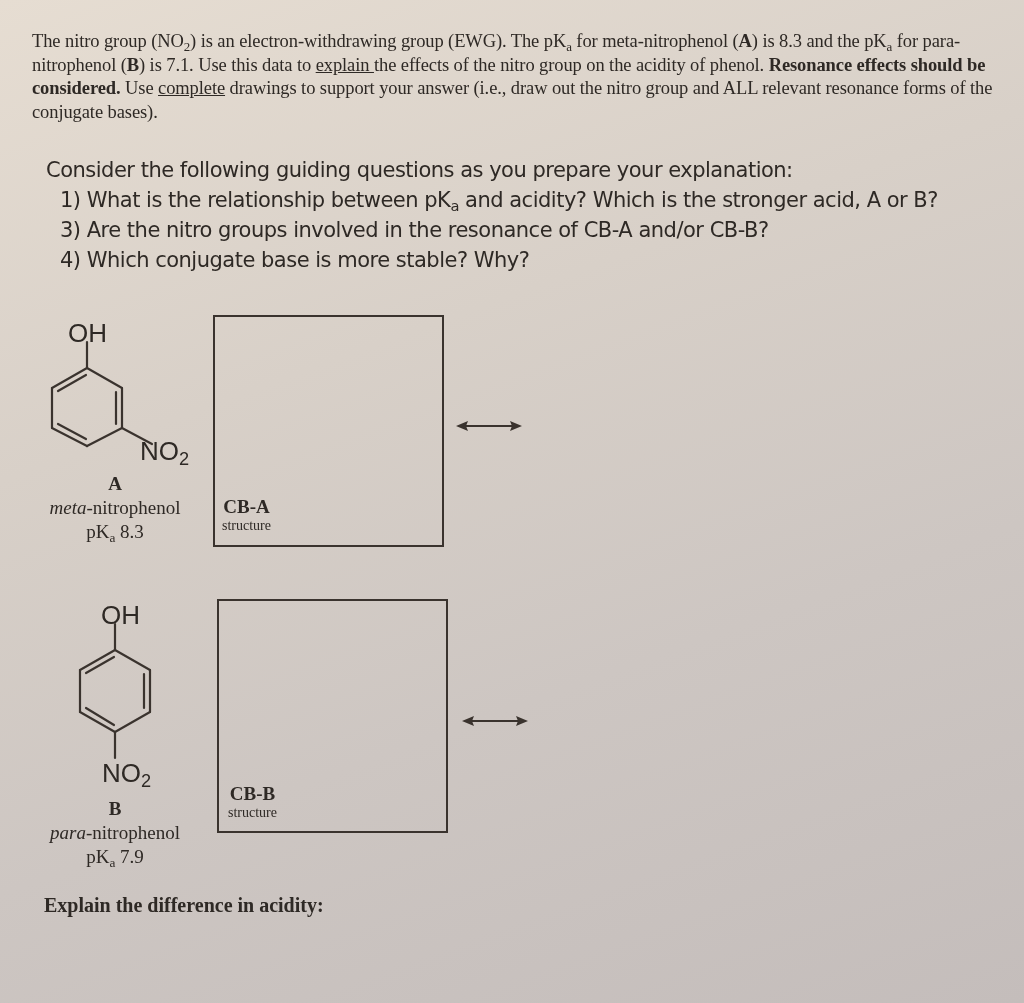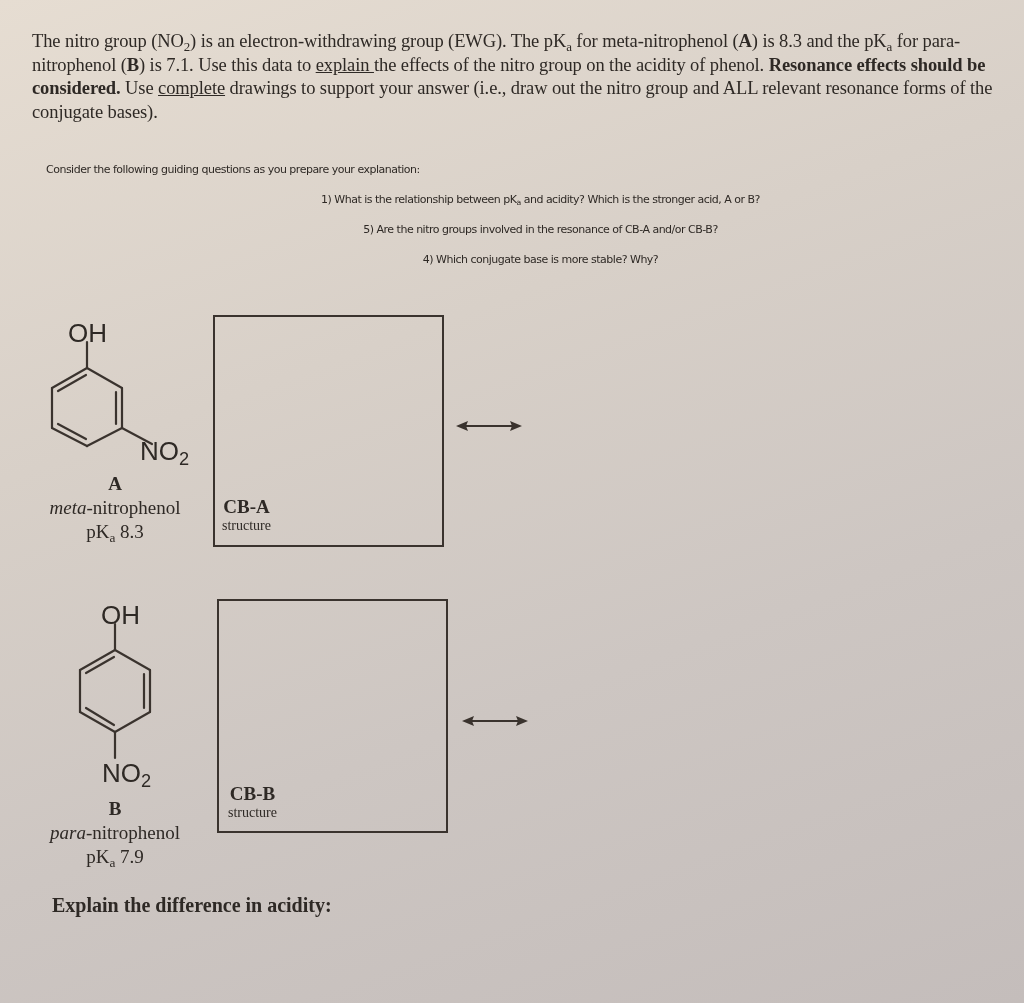--- a/index.html
+++ b/index.html
@@ -14,24 +14,24 @@
       font-size:18.5px; line-height:23.5px; color:#2e2925;
       letter-spacing:-0.1px;
       margin-top:24px;
     }
     .intro b { font-weight:bold; }
     .intro u { text-decoration:underline; }
     sub { font-size:0.7em; vertical-align:-0.3em; line-height:0; }
     .guide {
       position:absolute; left:46px; top:155px; width:975px;
       font-family: "DejaVu Sans", "Liberation Sans", sans-serif;
-      font-size:11px; line-height:30px; color:#2e2925;
+      font-size:21px; line-height:30px; color:#2e2925;
       letter-spacing:-0.5px;
     }
-    .guide .q { padding-left:14px;text-align:center; }
+    .guide .q { padding-left:14px; }
     .guide b { font-weight:bold; }
     .box {
       position:absolute; border:2px solid #3a332e; box-sizing:border-box;
     }
     .box-label {
       position:absolute; text-align:left;
       font-family: "Liberation Serif", "DejaVu Serif", serif; color:#2e2925;
     }
     .box-label .t { font-weight:bold; font-size:19px; display:block; text-align:center; }
     .box-label .s { font-size:14px; display:block; }
@@ -41,34 +41,34 @@
       line-height:24px;
     }
     .mol-caption .letter { font-weight:bold; display:block; }
     .mol-caption i { font-style:italic;margin-top:16px; }
     .chem-label {
       position:absolute; font-family: "Liberation Sans", "DejaVu Sans", sans-serif;
       font-size:26px; color:#2e2925;
     }
     .arrow { position:absolute; }
     .explain {
-      position:absolute; left:52px; top:894px;
+      position:absolute; left:44px; top:894px;
       font-family: "Liberation Serif", "DejaVu Serif", serif; font-weight:bold;
       font-size:20px; color:#2e2925;
     }
   </style>
 </head>
 <body>
 
 <div class="intro"><span>The nitro group (NO</span><sub>2</sub><span>) is an electron-withdrawing group (EWG).  The pK</span><sub>a</sub><span> for meta-nitrophenol (</span><b>A</b><span>) is 8.3 and the pK</span><sub>a</sub><span> for para-nitrophenol (</span><b>B</b><span>) is 7.1.  Use this data to </span><u>explain </u><span>the effects of the nitro group on the acidity of phenol.  </span><b>Resonance effects should be considered.</b><span>  Use </span><u>complete</u><span> drawings to support your answer (i.e., draw out the nitro group and ALL relevant resonance forms of the conjugate bases).</span></div>
 
 <div class="guide">
   <div>Consider the following guiding questions as you prepare your explanation:</div>
   <div class="q"><span>1) What is the relationship between pK</span><sub>a</sub><span> and acidity?  Which is the stronger acid, A or B?</span></div>
-  <div class="q">5) Are the nitro groups involved in the resonance of CB-A and/or CB-B?</div>
+  <div class="q">3) Are the nitro groups involved in the resonance of CB-A and/or CB-B?</div>
   <div class="q">4) Which conjugate base is more stable? Why?</div>
 </div>
 
 <div>
   <span class="chem-label" style="left:68px; top:318px;">OH</span>
   <svg style="position:absolute; left:30px; top:340px;" width="130" height="110">
     <g stroke="#3a332e" stroke-width="2.2" fill="none" stroke-linecap="round">
       <line x1="57" y1="2" x2="57" y2="28"></line>
 
       <line x1="57" y1="28" x2="92" y2="48"></line>

